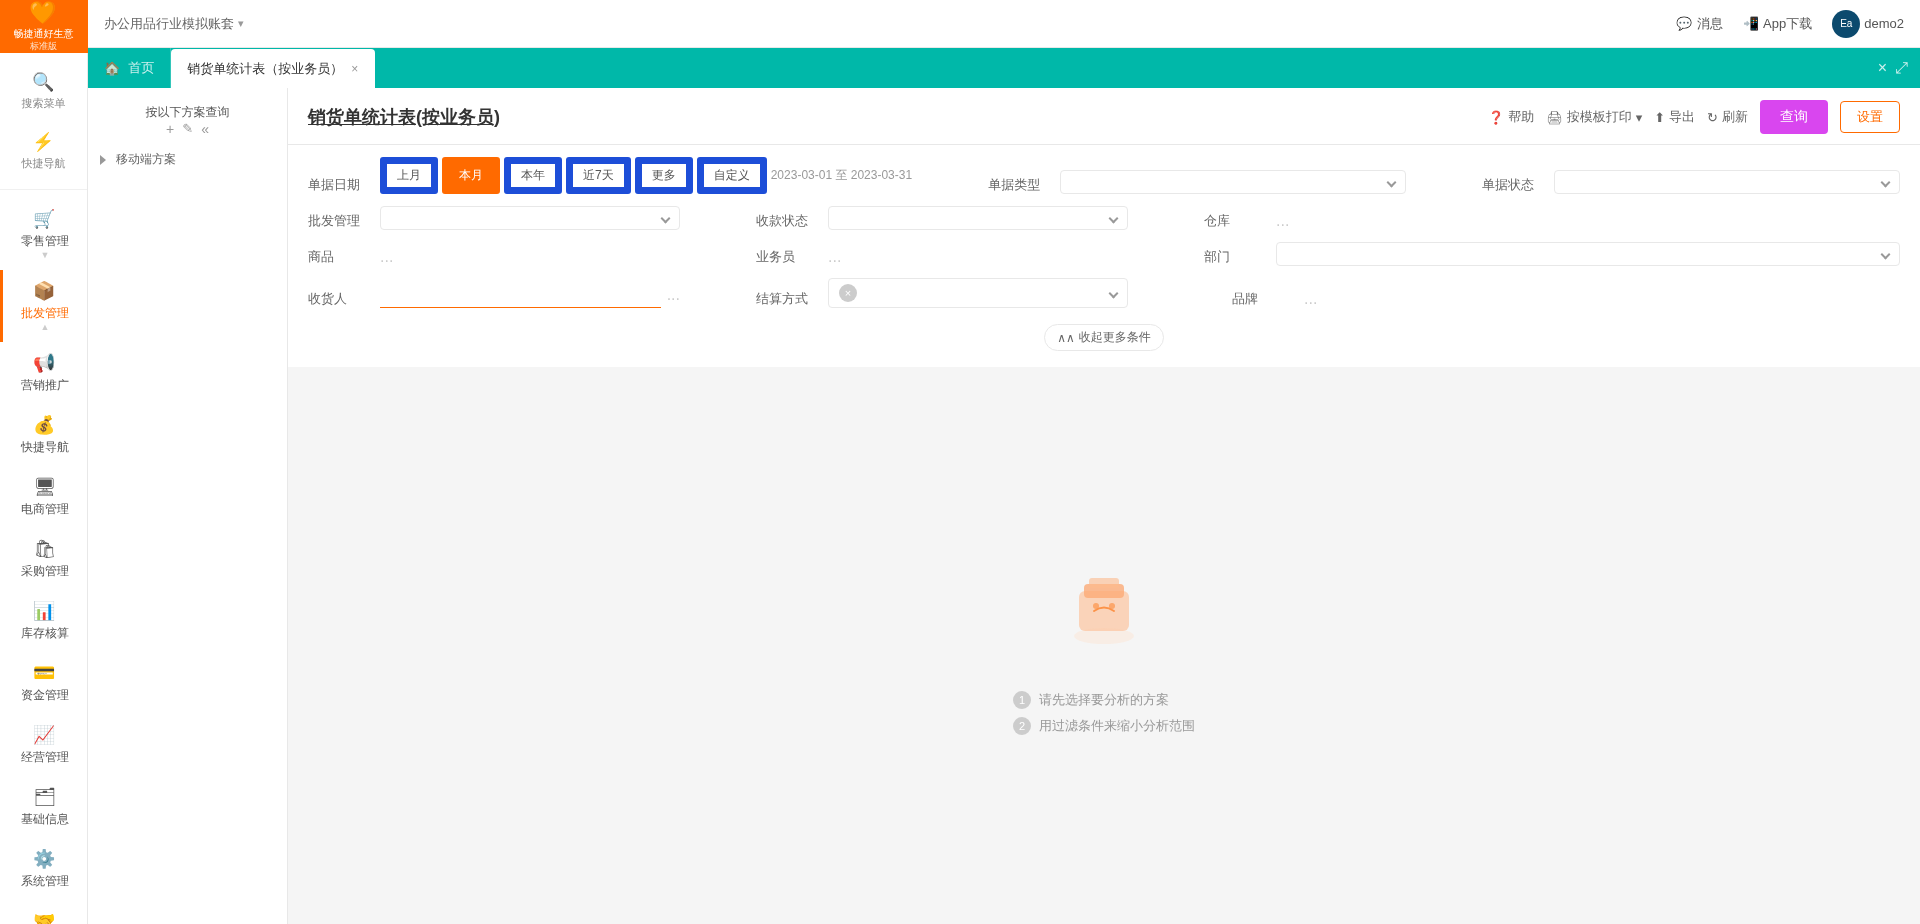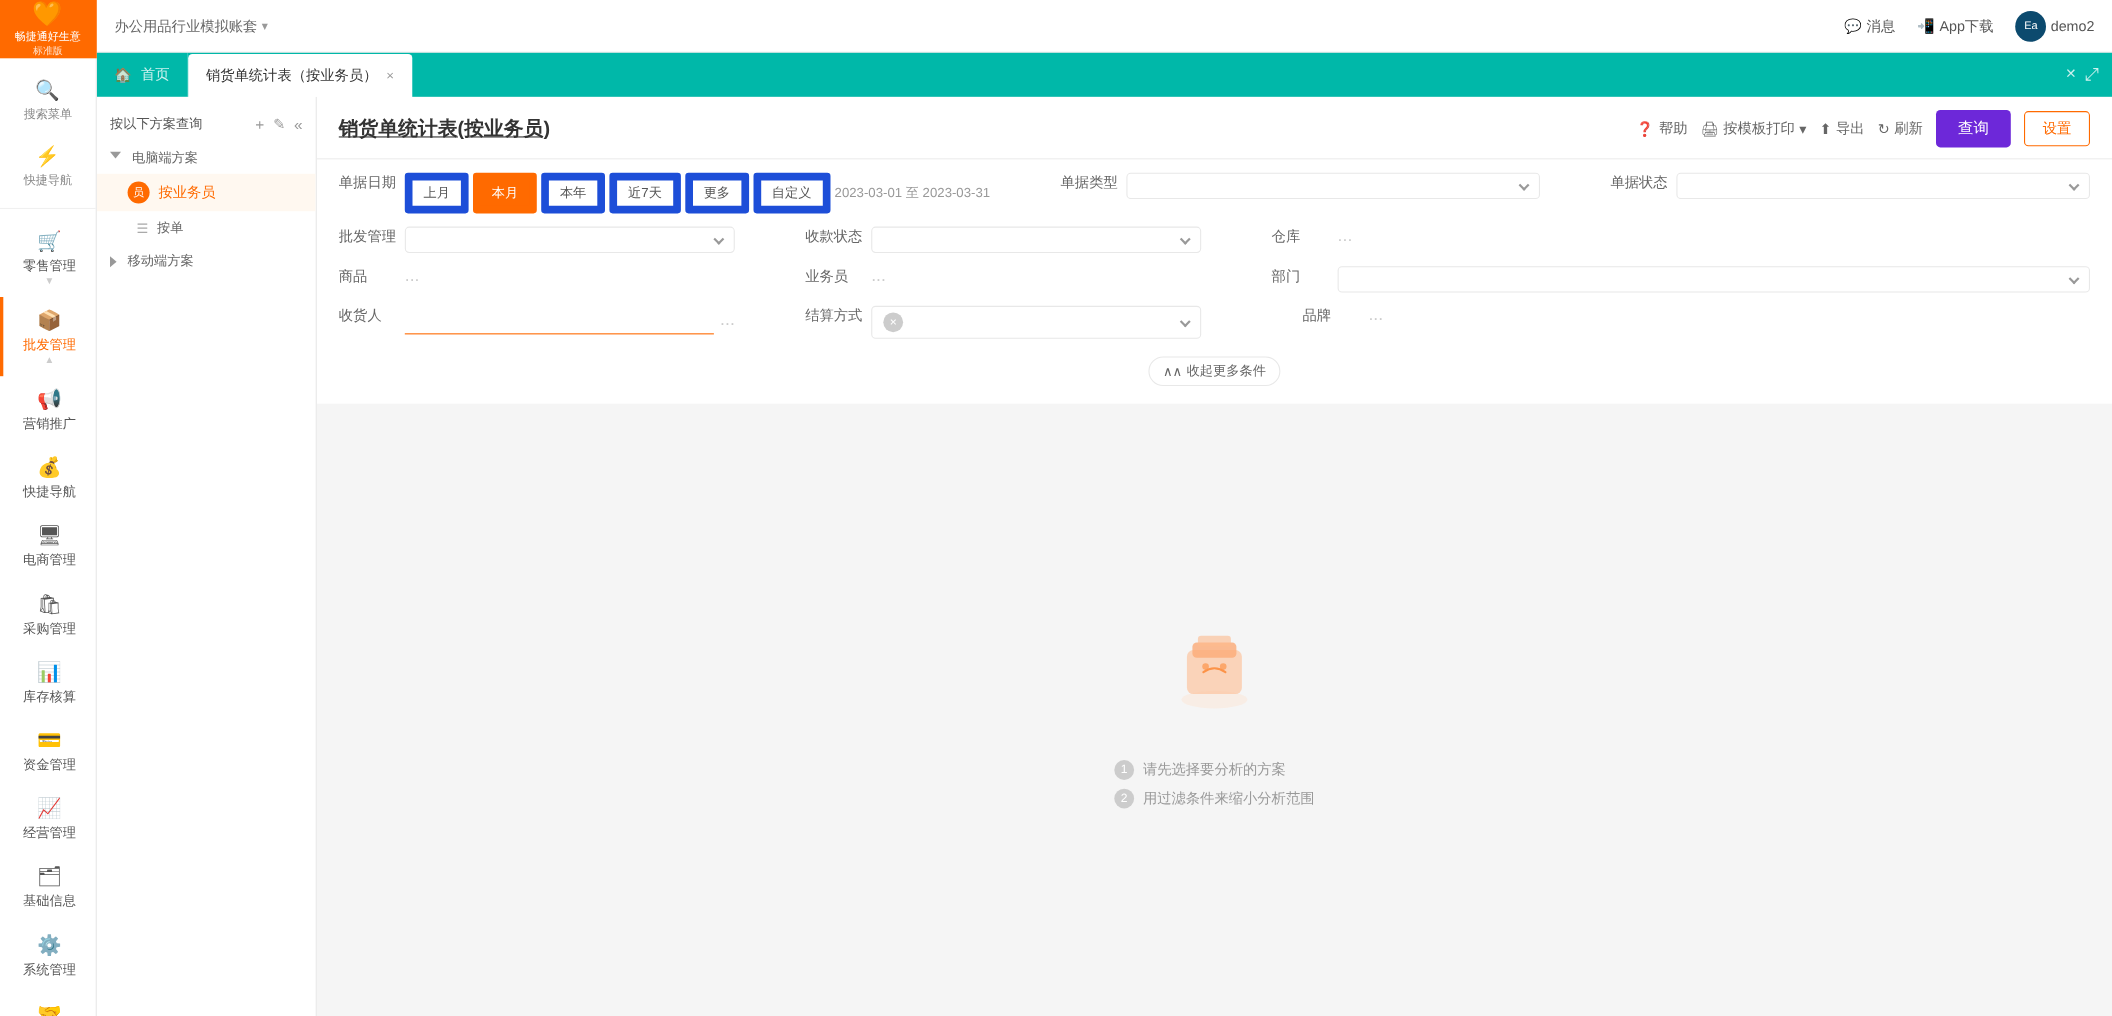--- a/index.html
+++ b/index.html
@@ -33,45 +33,45 @@
     .tab.active { background: #fff; color: #333; border-radius: 4px 4px 0 0; margin-top: 2px; }
     .tab .close-icon { font-size: 12px; color: #999; }
     .tabbar-end { margin-left: auto; display: flex; align-items: center; gap: 8px; padding-right: 12px; }
     .tabbar-end .icon-btn { color: rgba(255,255,255,0.8); cursor: pointer; font-size: 16px; }
 
     
     .content { flex: 1; display: flex; overflow: hidden; }
 
     
     .left-panel { width: 200px; background: #fff; border-right: 1px solid #e8e8e8; padding: 12px 0; flex-shrink: 0; overflow-y: auto; }
-    .left-panel-header { display: flex; align-items: center; justify-content: space-between; padding: 4px 12px 8px; font-size: 13px; color: #333; }
+    .left-panel-header { display: flex; align-items: center; justify-content: space-between; padding: 4px 12px 8px; font-size: 13px; color: #333; flex-direction: column; }
     .left-panel-header-actions { display: flex; gap: 8px; color: #999; font-size: 14px; }
     .left-panel-header-actions span { cursor: pointer; }
     .scheme-group { }
     .scheme-group-title { display: flex; align-items: center; gap: 6px; padding: 6px 12px; font-size: 12px; color: #666; cursor: pointer; }
     .scheme-item { display: flex; align-items: center; gap: 8px; padding: 7px 12px 7px 28px; font-size: 13px; color: #333; cursor: pointer; }
     .scheme-item.active { color: #ff6a00; background: #fff8f0; }
     .scheme-item .scheme-icon { width: 20px; height: 20px; border-radius: 50%; background: #ff6a00; color: #fff; font-size: 10px; display: flex; align-items: center; justify-content: center; flex-shrink: 0; }
     .sub-item { display: flex; align-items: center; gap: 8px; padding: 7px 12px 7px 36px; font-size: 12px; color: #666; cursor: pointer; }
 
     
     .right-panel { flex: 1; display: flex; flex-direction: column; overflow: hidden; }
 
     
     .page-header { background: #fff; padding: 12px 20px 0; border-bottom: 1px solid #e8e8e8; }
     .page-title-row { display: flex; align-items: center; justify-content: space-between; padding-bottom: 10px; }
     .page-title { font-size: 18px; font-weight: 600; color: #333; text-decoration: underline; }
     .page-actions { display: flex; align-items: center; gap: 12px; font-size: 13px; color: #666; }
     .page-actions .action-item { display: flex; align-items: center; gap: 4px; cursor: pointer; }
-    .btn-query { background: #6d28d9; color: #fff; border: none; padding: 8px 20px; border-radius: 4px; cursor: pointer; font-size: 14px; }
+    .btn-query { background: #d946ef; color: #fff; border: none; padding: 8px 20px; border-radius: 4px; cursor: pointer; font-size: 14px; }
     .btn-settings { background: #fff; color: #ff6a00; border: 1px solid #ff6a00; padding: 6px 16px; border-radius: 4px; cursor: pointer; font-size: 13px; }
 
     
     .filter-area { background: #fff; padding: 12px 20px; }
-    .filter-row { display: flex; align-items: flex-start; gap: 4px; margin-bottom: 12px; }
+    .filter-row { display: flex; align-items: flex-end; gap: 16px; margin-bottom: 12px; }
     .filter-label { color: #666; font-size: 13px; white-space: nowrap; min-width: 56px; flex-shrink: 0; }
     .filter-date-group { display: flex; align-items: center; gap: 4px; }
     .date-btn { padding: 3px 10px; border-radius: 3px; border: 7px solid #1d4ed8; background: #fff; font-size: 12px; cursor: pointer; color: #555; }
     .date-btn.active { background: #ff6a00; color: #fff; border-color: #ff6a00; }
     .date-range { font-size: 12px; color: #999; }
     .filter-select { flex: 1; border: 1px solid #e8e8e8; border-radius: 4px; padding: 5px 10px; display: flex; align-items: center; justify-content: space-between; cursor: pointer; background: #fff; min-width: 0; }
     .filter-select .placeholder { color: #ccc; }
     .filter-select .select-arrow { color: #999; font-size: 11px; }
     .filter-input { flex: 1; border: none; border-bottom: 1px solid #ff6a00; outline: none; padding: 5px 2px; font-size: 13px; background: transparent; }
     .filter-ellipsis { color: #ccc; font-size: 16px; cursor: pointer; }
@@ -222,34 +222,20 @@
     <div class="left-panel">
       <div class="left-panel-header">
         <span style="font-size:12px;color:#555;">按以下方案查询</span>
         <div class="left-panel-header-actions">
           <span title="添加">+</span>
           <span title="编辑" style="font-size:13px;">✎</span>
           <span title="收起">«</span>
         </div>
       </div>
 
-      <div class="scheme-group">
-        <div class="scheme-group-title">
-          <span class="triangle open"></span>
-          <span>电脑端方案</span>
-        </div>
-        <div class="scheme-item active">
-          <div class="scheme-icon">员</div>
-          <span>按业务员</span>
-        </div>
-        <div class="sub-item">
-          <span style="color:#aaa;">☰</span>
-          <span>按单</span>
-        </div>
-      </div>
 
       <div class="scheme-group">
         <div class="scheme-group-title">
           <span class="triangle"></span>
           <span>移动端方案</span>
         </div>
       </div>
     </div>
 
     <div class="right-panel">

